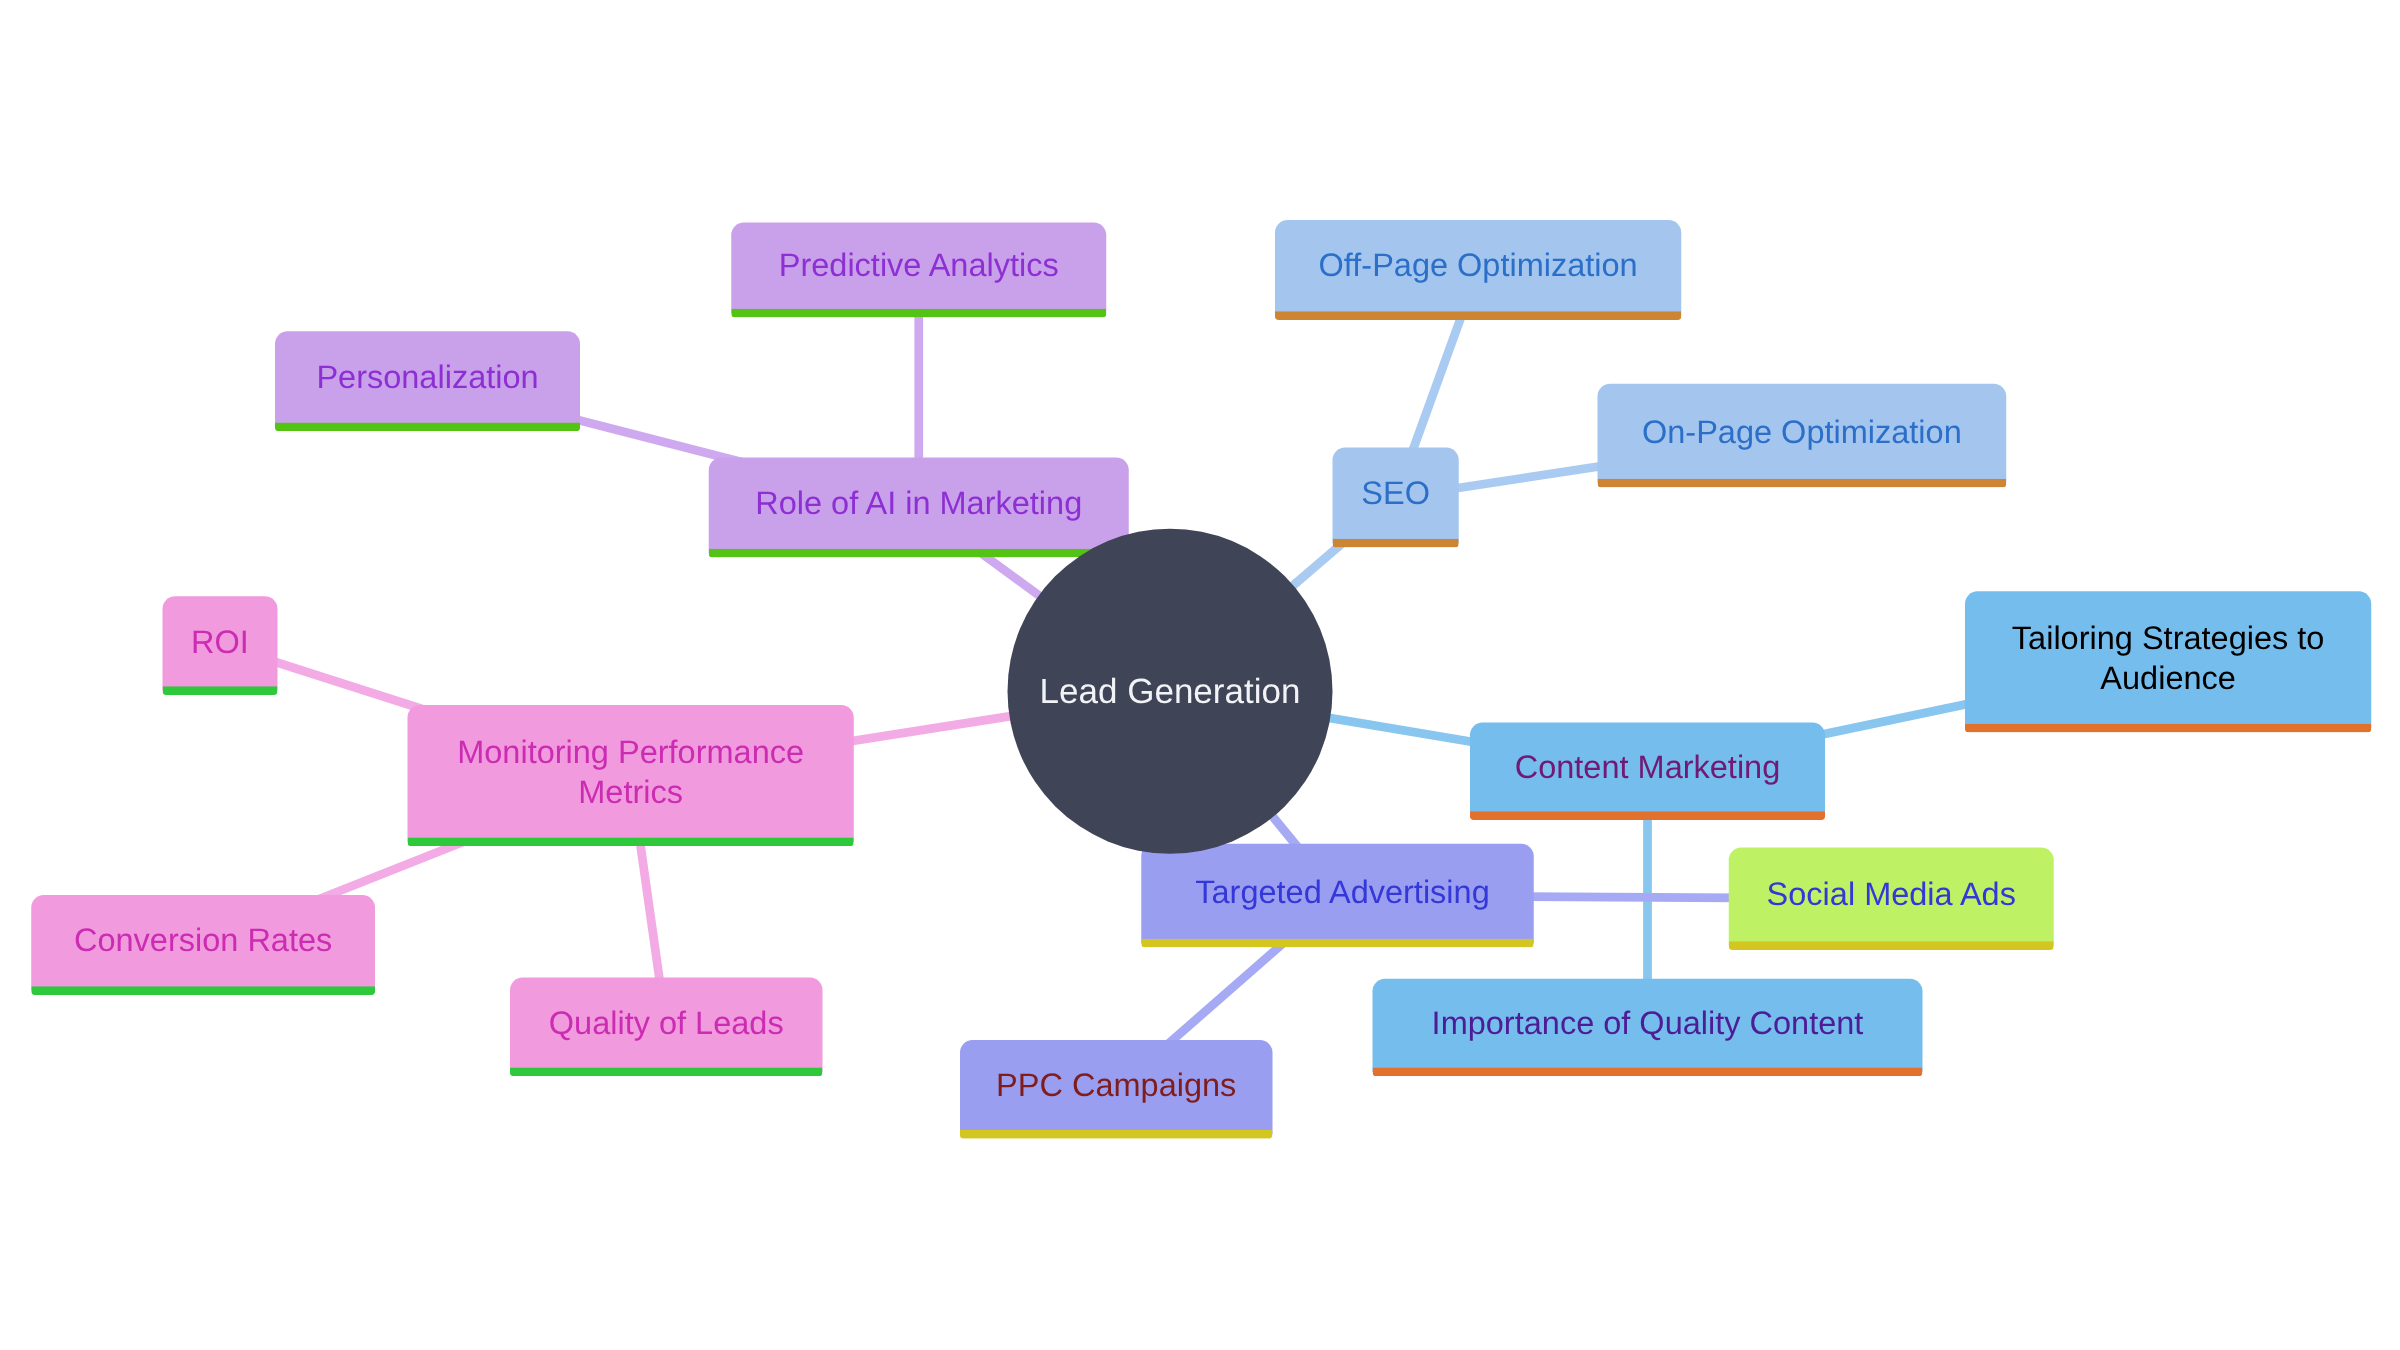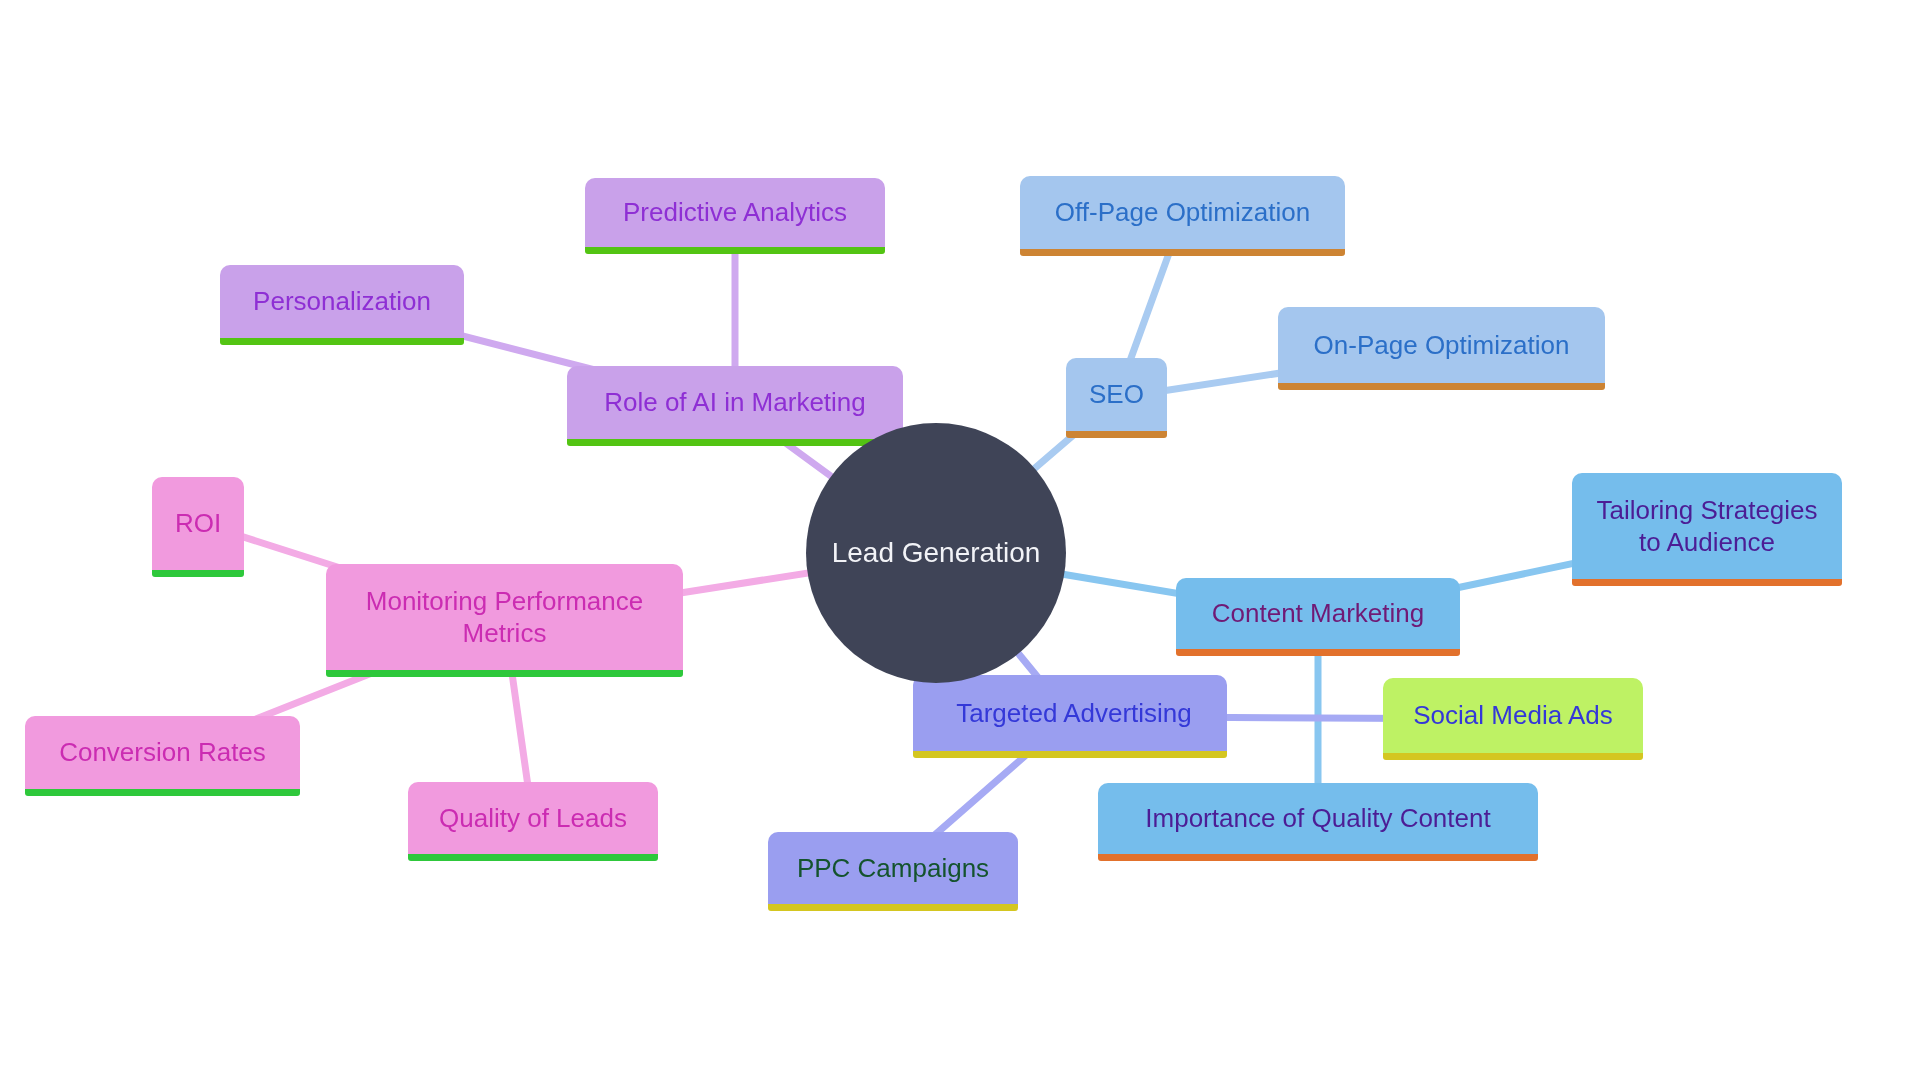--- a/index.html
+++ b/index.html
@@ -78,54 +78,54 @@
       </div>
       <div class="node" style="left: 585px; top: 178px; width: 300px; height: 76px; background: rgb(201, 161, 234); color: rgb(142, 47, 212); border-bottom: 7px solid rgb(83, 196, 19);">
         <span>Predictive Analytics</span>
       </div>
       <div class="node" style="left: 220px; top: 265px; width: 244px; height: 80px; background: rgb(201, 161, 234); color: rgb(142, 47, 212); border-bottom: 7px solid rgb(83, 196, 19);">
         <span>Personalization</span>
       </div>
       <div class="node" style="left: 326px; top: 564px; width: 357px; height: 113px; background: rgb(241, 154, 222); color: rgb(203, 44, 178); border-bottom: 7px solid rgb(46, 200, 59);">
         <span>Monitoring Performance Metrics</span>
       </div>
-      <div class="node" style="left: 152px; top: 477px; width: 92px; height: 100px; background: rgb(241, 154, 222); color: rgb(203, 44, 178); border-bottom: 7px solid rgb(46, 200, 59);">
+      <div class="node" style="left: 130px; top: 477px; width: 92px; height: 79px; background: rgb(241, 154, 222); color: rgb(203, 44, 178); border-bottom: 7px solid rgb(46, 200, 59);">
         <span>ROI</span>
       </div>
       <div class="node" style="left: 25px; top: 716px; width: 275px; height: 80px; background: rgb(241, 154, 222); color: rgb(203, 44, 178); border-bottom: 7px solid rgb(46, 200, 59);">
         <span>Conversion Rates</span>
       </div>
       <div class="node" style="left: 408px; top: 782px; width: 250px; height: 79px; background: rgb(241, 154, 222); color: rgb(203, 44, 178); border-bottom: 7px solid rgb(46, 200, 59);">
         <span>Quality of Leads</span>
       </div>
       <div class="node" style="left: 1066px; top: 358px; width: 101px; height: 80px; background: rgb(164, 198, 238); color: rgb(43, 111, 200); border-bottom: 7px solid rgb(205, 132, 51);">
         <span>SEO</span>
       </div>
       <div class="node" style="left: 1020px; top: 176px; width: 325px; height: 80px; background: rgb(164, 198, 238); color: rgb(43, 111, 200); border-bottom: 7px solid rgb(205, 132, 51);">
         <span>Off-Page Optimization</span>
       </div>
       <div class="node" style="left: 1278px; top: 307px; width: 327px; height: 83px; background: rgb(164, 198, 238); color: rgb(43, 111, 200); border-bottom: 7px solid rgb(205, 132, 51);">
         <span>On-Page Optimization</span>
       </div>
       <div class="node" style="left: 1176px; top: 578px; width: 284px; height: 78px; background: rgb(117, 189, 236); color: #701a75; border-bottom: 7px solid rgb(226, 113, 44);">
         <span>Content Marketing</span>
       </div>
-      <div class="node" style="left: 1572px; top: 473px; width: 270px; height: 113px; background: rgb(117, 189, 236); color: #4c1d95; border-bottom: 7px solid rgb(226, 113, 44);">
+      <div class="node" style="left: 1572px; top: 473px; width: 325px; height: 113px; background: rgb(117, 189, 236); color: #000000; border-bottom: 7px solid rgb(226, 113, 44);">
         <span>Tailoring Strategies to Audience</span>
       </div>
       <div class="node" style="left: 1098px; top: 783px; width: 440px; height: 78px; background: rgb(117, 189, 236); color: #4c1d95; border-bottom: 7px solid rgb(226, 113, 44);">
         <span>Importance of Quality Content</span>
       </div>
       <div class="node" style="left: 913px; top: 675px; width: 314px; height: 83px; background: rgb(154, 158, 240); color: rgb(52, 56, 216); border-bottom: 7px solid rgb(212, 198, 32); padding-left: 22px;">
         <span>Targeted Advertising</span>
       </div>
       <div class="node" style="left: 1383px; top: 678px; width: 260px; height: 82px; background: #bef264; color: rgb(52, 56, 216); border-bottom: 7px solid rgb(212, 198, 32);">
         <span>Social Media Ads</span>
       </div>
-      <div class="node" style="left: 768px; top: 832px; width: 250px; height: 79px; background: rgb(154, 158, 240); color: #14532d; border-bottom: 7px solid rgb(212, 198, 32);">
+      <div class="node" style="left: 768px; top: 832px; width: 250px; height: 79px; background: rgb(154, 158, 240); color: #7f1d1d; border-bottom: 7px solid rgb(212, 198, 32);">
         <span>PPC Campaigns</span>
       </div>
     </div>
 
   <div class="central" id="central-node" style="left: 806px; top: 423px; width: 260px; height: 260px; background: rgb(63, 68, 87); color: rgb(242, 243, 247);">
     <span>Lead Generation</span>
   </div>
 </div>
 
 </body></html>

